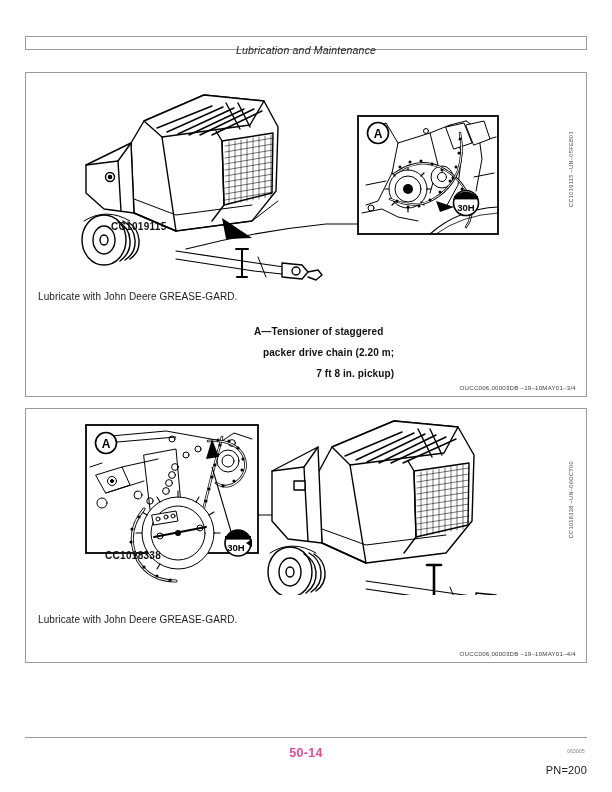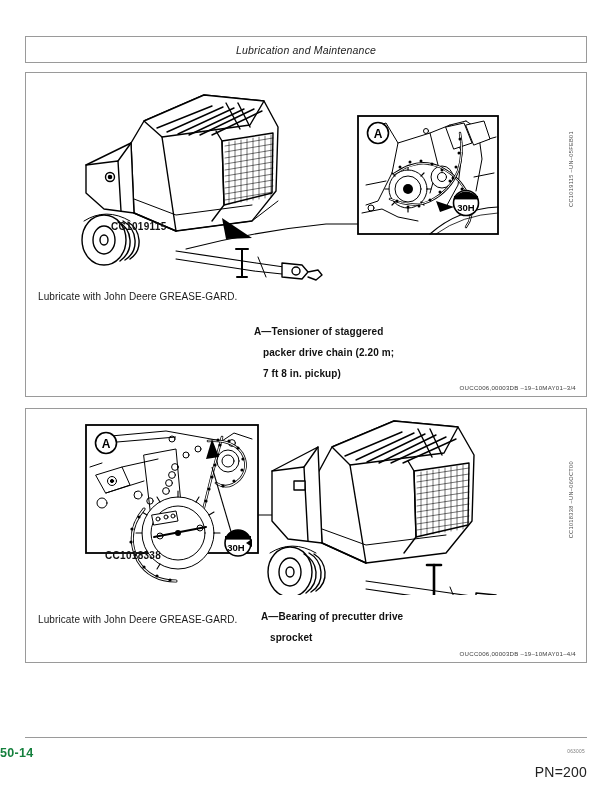--- a/index.html
+++ b/index.html
@@ -15,21 +15,21 @@
     color: #1b1b1b;
     overflow: hidden;
   }
 
   
   .header-box {
     position: absolute;
     left: 25px;
     top: 36px;
     width: 562px;
-    height: 27px;
+    height: 14px;
     border: 1px solid #9a9a9a;
     box-sizing: border-box;
   }
   .header-title {
     position: absolute;
     left: 0;
     right: 0;
     top: 7px;
     text-align: center;
     font-style: italic;
@@ -94,21 +94,21 @@
   .legend {
     position: absolute;
     font-size: 10px;
     font-weight: bold;
     line-height: 10.5px;
     color: #111;
     white-space: pre-line;
     letter-spacing: 0.1px;
   }
   .legend .ind { display: block; }
-  .legend .ind.sub { padding-left: 9px; }
+  .legend .ind.sub { padding-left: 9px; text-align: right; }
   #legend-1 { left: 228px; top: 243px; }
   #legend-2 { left: 235px; top: 192px; }
 
   
   .body-text {
     position: absolute;
     font-size: 10px;
     color: #1b1b1b;
     letter-spacing: 0.1px;
   }
@@ -133,30 +133,31 @@
     top: 737px;
     width: 562px;
     height: 1px;
     background: #9a9a9a;
   }
   .page-number {
     position: absolute;
     left: 0;
     right: 0;
     top: 746px;
+    text-align: center;
     font-size: 12.5px;
     font-weight: bold;
     letter-spacing: 0.3px;
-    color: #15803d;
+    color: #ec4899;
   }
   .pn-code {
     position: absolute;
     right: 25px;
     top: 764px;
-    font-size: 14px;
+    font-size: 11px;
     color: #222;
     letter-spacing: 0.2px;
   }
   .date-code {
     position: absolute;
     right: 27px;
     top: 749px;
     font-size: 4.8px;
     color: #7a7a7a;
     letter-spacing: 0.3px;
@@ -532,24 +533,20 @@
           <circle cx="464" cy="186" r="4"></circle>
           <path d="M476 187 L486 185 L490 190 L484 195 L476 192" fill="#fff"></path>
         </g>
       </svg>
     </div>
 
     <div class="fig-id" id="fig-id-2">CC1018338</div>
 
     <div class="fig-credit" id="fig-credit-2">CC1018338  –UN–06OCT00</div>
 
-    <div class="legend" id="legend-2">
-      <span class="ind">A—Bearing of precutter drive</span>
-      <span class="ind sub">sprocket</span>
-    </div>
 
     <div class="body-text" id="body-2">Lubricate with John Deere GREASE-GARD.</div>
 
     <div class="panel-footer">OUCC006,00003DB  –19–10MAY01–4/4</div>
   </div>
 </div>
 
 <div class="footer-rule"></div>
 <div class="page-number">50-14</div>
 <div class="date-code">063005</div>

